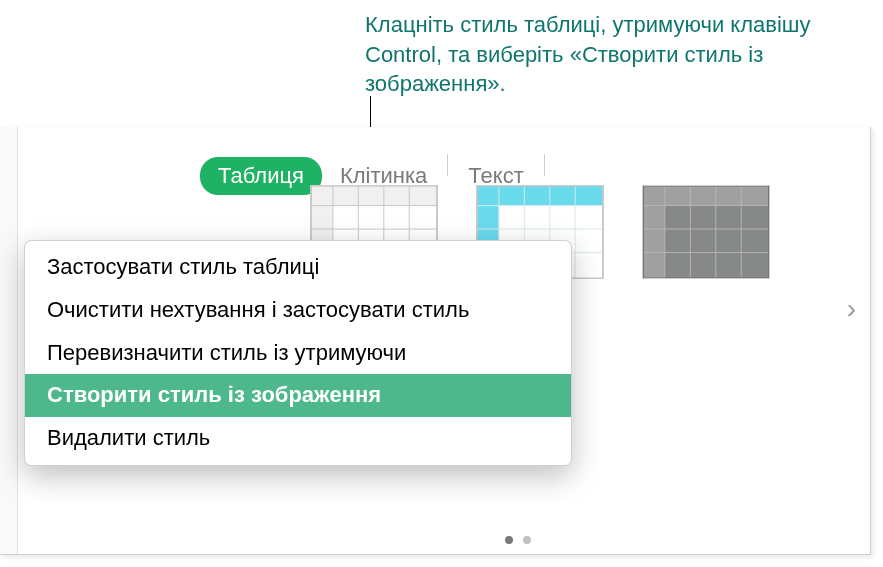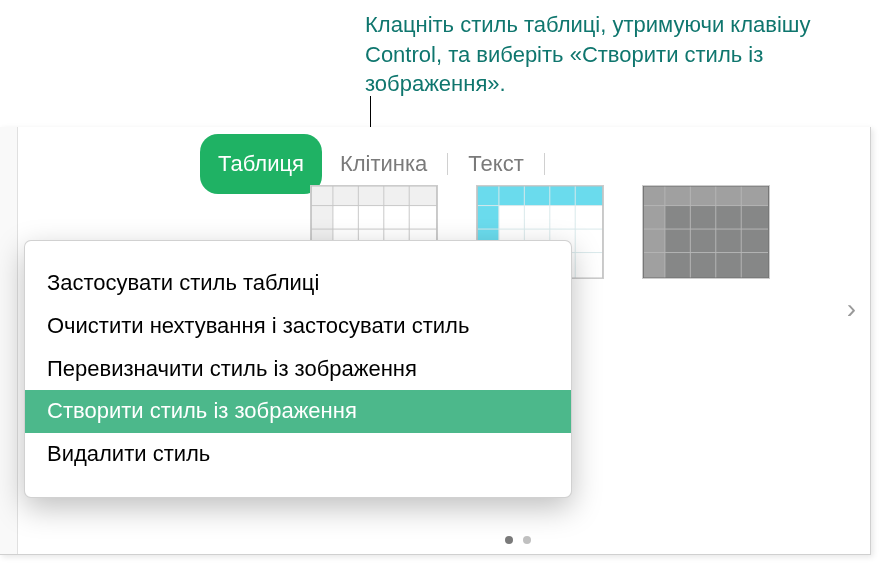--- a/index.html
+++ b/index.html
@@ -57,24 +57,25 @@
       position: absolute;
       top: 7px;
       left: 200px;
       display: flex;
       align-items: center;
       gap: 0;
       font-size: 22px;
       color: #7a7a7a;
     }
     .tab {
-      padding: 17px 18px;
+      padding: 6px 18px;
       border-radius: 18px;
       cursor: pointer;
       position: relative;
+      margin-top: 23px;
     }
     .tab.active {
       background: #1fb264;
       color: #fff;
     }
     .tab-divider {
       width: 1px;
       height: 22px;
       background: #d0d0d0;
       margin: 0 2px;
@@ -124,33 +125,34 @@
     }
     .context-menu {
       position: absolute;
       top: 240px;
       left: 24px;
       width: 548px;
       background: #fff;
       border: 1px solid rgba(0,0,0,0.18);
       border-radius: 7px;
       box-shadow: 0 10px 30px rgba(0,0,0,0.25);
-      padding: 21px 0;
+      padding: 5px 0;
       z-index: 10;
     }
     .menu-item {
       padding: 6px 20px 6px 22px;
       font-size: 22px;
       color: #000;
       cursor: pointer;
       line-height: 1.4;
     }
     .menu-item.highlighted {
       background: #4cb88b;
       color: #fff;
+      font-weight: bold;
     }
   </style>
 </head>
 <body>
 
 <div class="callout-text">Клацніть стиль таблиці, утримуючи клавішу Control, та виберіть «Створити стиль із зображення».</div>
 <div class="callout-line"></div>
 
 <div class="panel">
   <div class="panel-left-edge"></div>
@@ -215,16 +217,16 @@
 
   <div class="pager-dots">
     <div class="dot active"></div>
     <div class="dot"></div>
   </div>
 </div>
 
 <div class="context-menu">
   <div class="menu-item">Застосувати стиль таблиці</div>
   <div class="menu-item">Очистити нехтування і застосувати стиль</div>
-  <div class="menu-item">Перевизначити стиль із зображення</div>
+  <div class="menu-item">Перевизначити стиль із утримуючи</div>
   <div class="menu-item highlighted">Створити стиль із зображення</div>
   <div class="menu-item">Видалити стиль</div>
 </div>
 
 </body></html>

